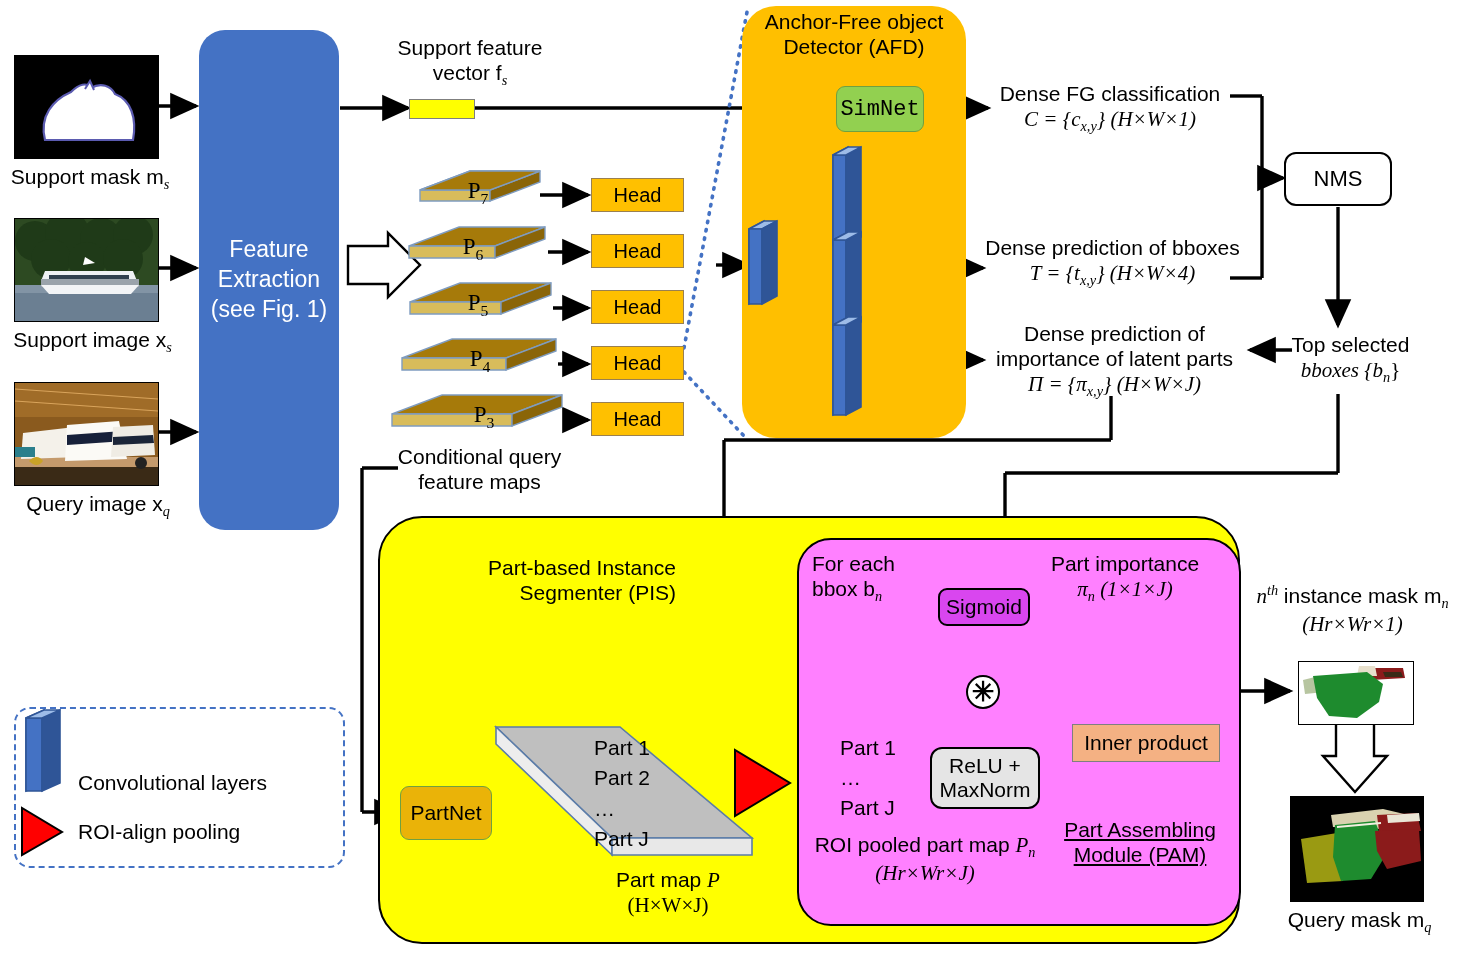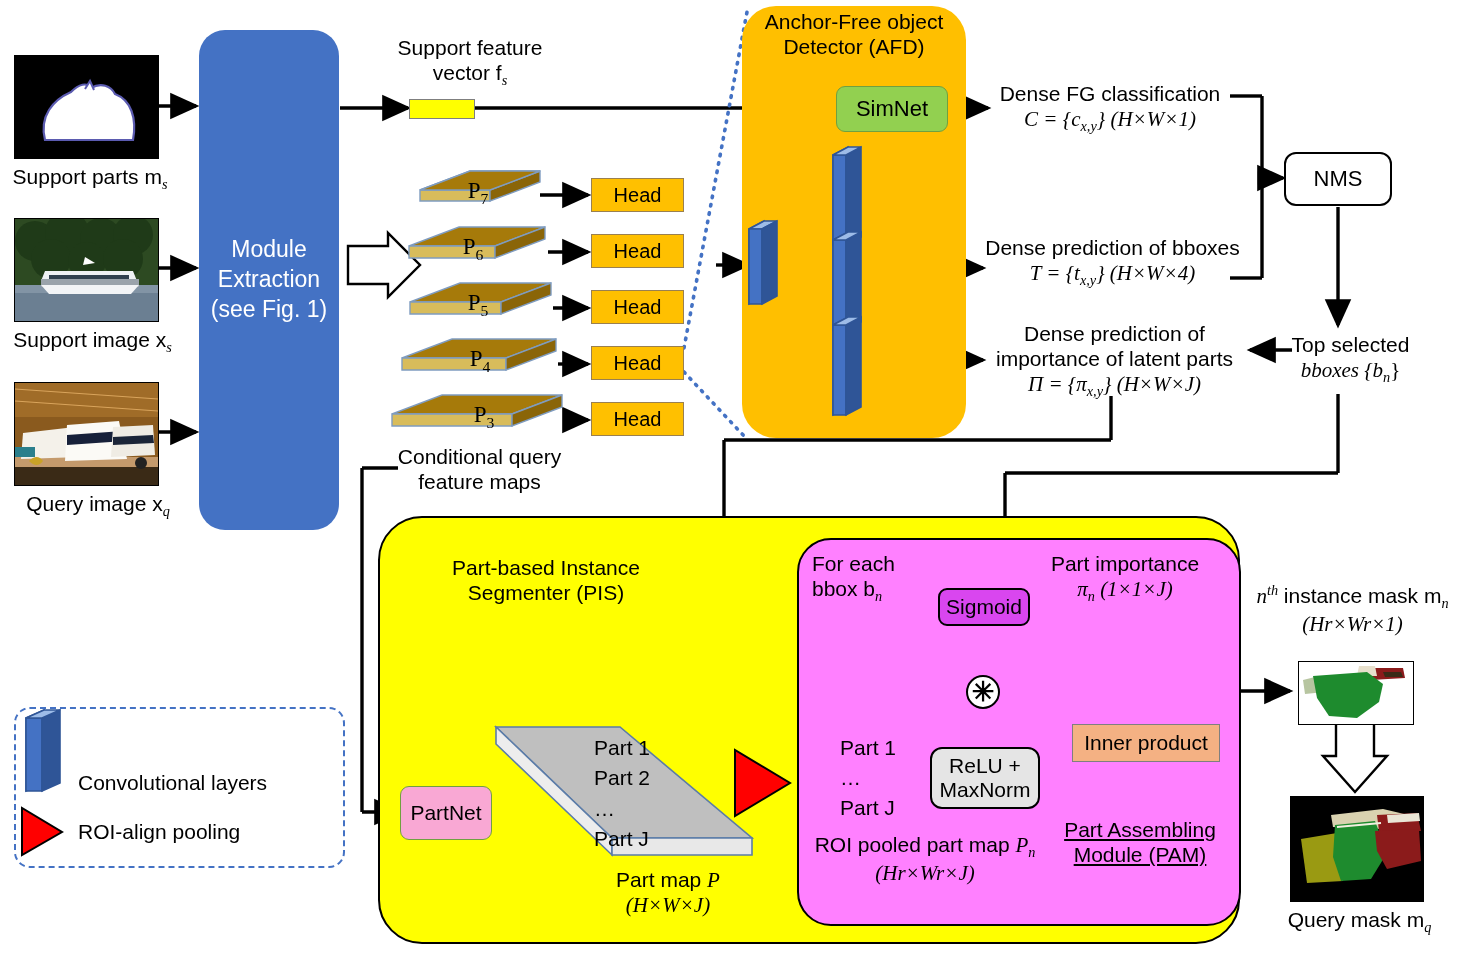--- a/index.html
+++ b/index.html
@@ -14,21 +14,21 @@
   svg{position:absolute;left:0;top:0;}
   .rb{position:absolute;box-sizing:border-box;display:flex;align-items:center;justify-content:center;text-align:center;}
   
   .featext{background:#4472C4;border-radius:26px;color:#fff;font-size:23px;line-height:1.3;}
   .afd{background:#FFBF00;border-radius:34px;}
   .simnet{background:#92D050;border:1px solid #70A040;border-radius:9px;font-size:22px;}
   .head{background:#FFC000;border:1px solid #9a8050;font-size:20px;}
   .nms{background:#fff;border:2px solid #000;border-radius:12px;font-size:22px;}
   .pis{background:#FFFF00;border:2px solid #000;border-radius:44px;}
   .pam{background:#FF80FF;border:2px solid #000;border-radius:34px;}
-  .partnet{background:#f9a8d4;border:1px solid #70A040;border-radius:9px;font-size:21px;}
+  .partnet{background:#eab308;border:1px solid #70A040;border-radius:9px;font-size:21px;}
   .sigmoid{background:#d946ef;border:2px solid #000;border-radius:9px;font-size:21px;}
   .relu{background:#e5e5e5;border:2px solid #000;border-radius:12px;font-size:21px;line-height:1.15;}
   .inner{background:#F4B183;border:1px solid #7f7f7f;font-size:21px;}
   .fsvec{background:#FFFF00;border:1px solid #7f7f7f;}
   .legend{border:2px dashed #4472C4;border-radius:16px;background:#fff;}
   .starop{background:#fff;border:2px solid #000;border-radius:50%;display:flex;align-items:center;justify-content:center;font-size:27px;font-weight:bold;line-height:1;}
   .imgbox{position:absolute;overflow:hidden;}
   .photoborder{border:1px solid #000;}
 </style>
 </head>
@@ -131,21 +131,21 @@
   </svg>
 
   <div class="imgbox photoborder" style="left:14px;top:55px;width:143px;height:102px;background:#000;">
     <svg width="143" height="102" viewBox="0 0 143 102">
       <rect width="143" height="102" fill="#000"></rect>
       <path d="M30,84 C24,60 38,44 56,36 C64,28 72,26 76,32 C86,26 96,30 100,38 C116,44 122,62 118,84 z" fill="#fff" stroke="#5b5bb0" stroke-width="2.2"></path>
       <path d="M70,33 l5,-8 l4,9" fill="#fff" stroke="#5b5bb0" stroke-width="2"></path>
     </svg>
   </div>
   <div class="lbl" style="left:0px;top:165px;width:180px;">
-    <span>Support parts m</span><span class="mono-i"><sub>s</sub></span>
+    <span>Support mask m</span><span class="mono-i"><sub>s</sub></span>
   </div>
 
   <div class="imgbox photoborder" style="left:14px;top:218px;width:143px;height:102px;">
     <svg width="143" height="102" viewBox="0 0 143 102">
       <rect width="143" height="102" fill="#2d4a22"></rect>
       <g fill="#1f3a18">
         <circle cx="20" cy="22" r="20"></circle>
           <circle cx="52" cy="14" r="22"></circle>
           <circle cx="86" cy="20" r="21"></circle>
         <circle cx="118" cy="16" r="20"></circle>
@@ -185,21 +185,21 @@
       <circle cx="126" cy="80" r="6" fill="#222"></circle>
       <path d="M14,78 q8,-8 14,0 q-6,8 -14,0z" fill="#c9a227"></path>
       <rect x="0" y="64" width="20" height="10" fill="#2a7f8c"></rect>
     </svg>
   </div>
   <div class="lbl" style="left:0px;top:492px;width:180px;padding-left:8px;">
     <span>Query image x</span><span class="mono-i"><sub>q</sub></span>
   </div>
 
   <div class="rb featext" style="left:199px;top:30px;width:140px;height:500px;flex-direction:column;">
-    <div>Module</div>
+    <div>Feature</div>
     <div>Extraction</div>
     <div>(see Fig. 1)</div>
   </div>
 
   <div class="lbl" style="left:355px;top:36px;width:230px;">
     <div>Support feature</div>
     <div><span>vector f</span><span class="mono-i"><sub>s</sub></span></div>
   </div>
   <div class="abs fsvec" style="left:409px;top:99px;width:64px;height:18px;"></div>
 
@@ -270,21 +270,21 @@
   <div class="lbl" style="left:377px;top:445px;width:205px;">
     <div>Conditional query</div>
     <div>feature maps</div>
   </div>
 
   <div class="abs afd" style="left:742px;top:6px;width:224px;height:432px;"></div>
   <div class="lbl" style="left:742px;top:10px;width:224px;">
     <div>Anchor-Free object</div>
     <div>Detector (AFD)</div>
   </div>
-  <div class="rb simnet" style="left:836px;top:86px;width:112px;height:46px;">
+  <div class="rb simnet" style="left:836px;top:86px;width:88px;height:46px;font-family:Liberation Mono, monospace;">
       <span>SimNet</span>
     </div>
 
   <div class="abs" style="left:0;top:0;width:1463px;height:953px;pointer-events:none;">
     <svg width="1463" height="953">
       <g stroke="#2f5597" stroke-width="1.6">
         <g>
           <path d="M749,229 L764,221 L764,296 L749,304 z" fill="#7FA3D8"></path>
           <path d="M749,229 L764,221 L777,221 L762,229 z" fill="#9DBCE8"></path>
           <path d="M749,229 L762,229 L762,304 L749,304 z" fill="#4472C4"></path>
@@ -331,21 +331,21 @@
   <div class="rb nms" style="left:1284px;top:152px;width:108px;height:54px;">
       <span>NMS</span>
     </div>
 
   <div class="lbl" style="left:1258px;top:333px;width:185px;">
     <div>Top selected</div>
     <div><span class="ser" style="font-style:italic;">bboxes {b</span><span class="ser" style="font-style:italic;"><sub>n</sub></span><span class="ser">}</span></div>
   </div>
 
   <div class="abs pis" style="left:378px;top:516px;width:858px;height:424px;"></div>
-  <div class="lbl" style="left:416px;top:556px;width:260px;text-align:center;">
+  <div class="lbl" style="left:416px;top:556px;width:260px;text-align:right;">
     <div>Part-based Instance</div>
     <div>Segmenter (PIS)</div>
   </div>
 
   <div class="rb partnet" style="left:400px;top:786px;width:92px;height:54px;">
       <span>PartNet</span>
     </div>
 
   <div class="abs" style="left:0;top:0;width:1463px;height:953px;pointer-events:none;">
     <svg width="1463" height="953">
@@ -364,21 +364,21 @@
 
   <div class="abs" style="left:594px;top:733px;width:130px;font-size:21px;line-height:1.45;text-align:left;">
     <div>Part 1</div>
     <div>Part 2</div>
     <div>…</div>
     <div>Part J</div>
   </div>
 
   <div class="lbl" style="left:558px;top:868px;width:220px;">
     <div><span>Part map </span><span class="ser" style="font-style:italic;">P</span></div>
-    <div class="ser" style="font-style:italic;">(H×W×J)</div>
+    <div class="ser" style="">(H×W×J)</div>
   </div>
 
   <div class="abs" style="left:0;top:0;width:1463px;height:953px;pointer-events:none;">
     <svg width="1463" height="953">
       <path d="M735,750 L735,816 L790,783 z" fill="#FF0000" stroke="#000" stroke-width="2"></path>
     </svg>
   </div>
 
   <div class="abs pam" style="left:797px;top:538px;width:440px;height:384px;"></div>
 

